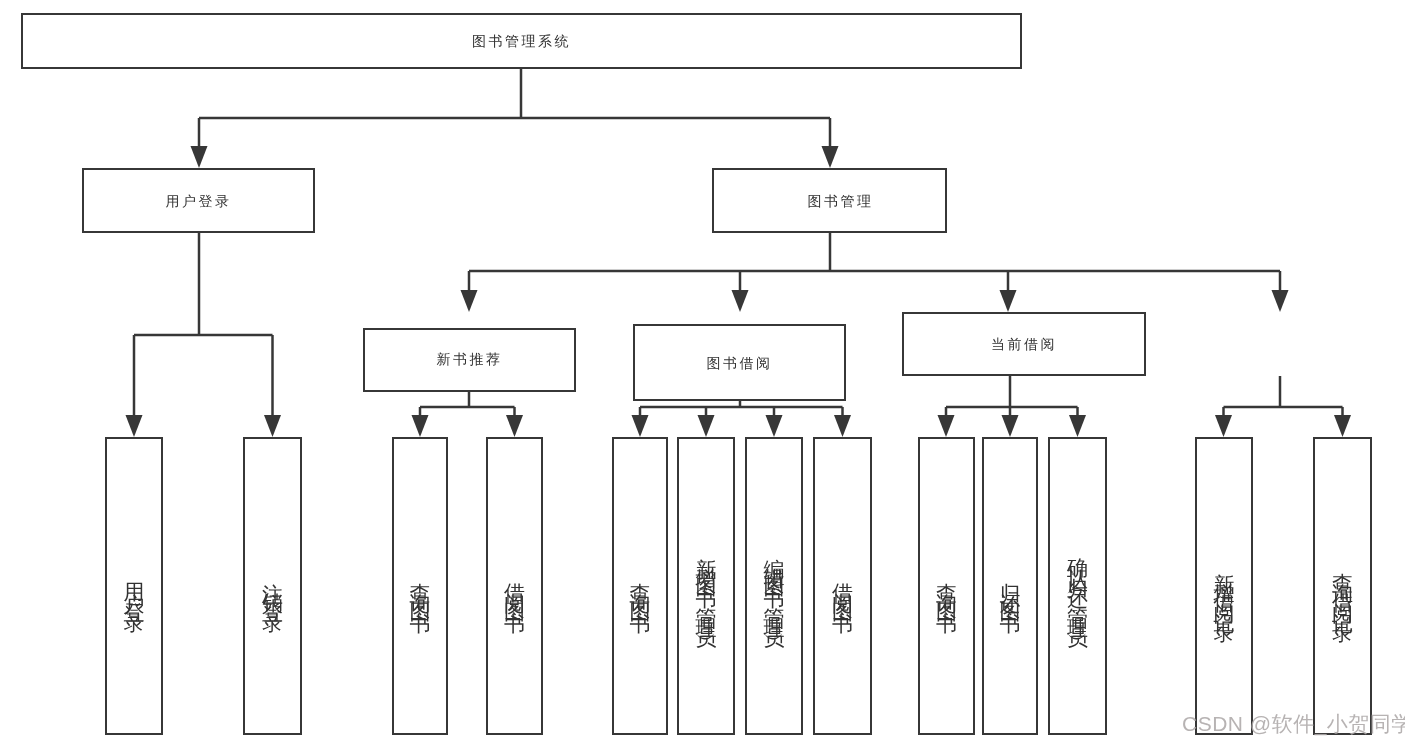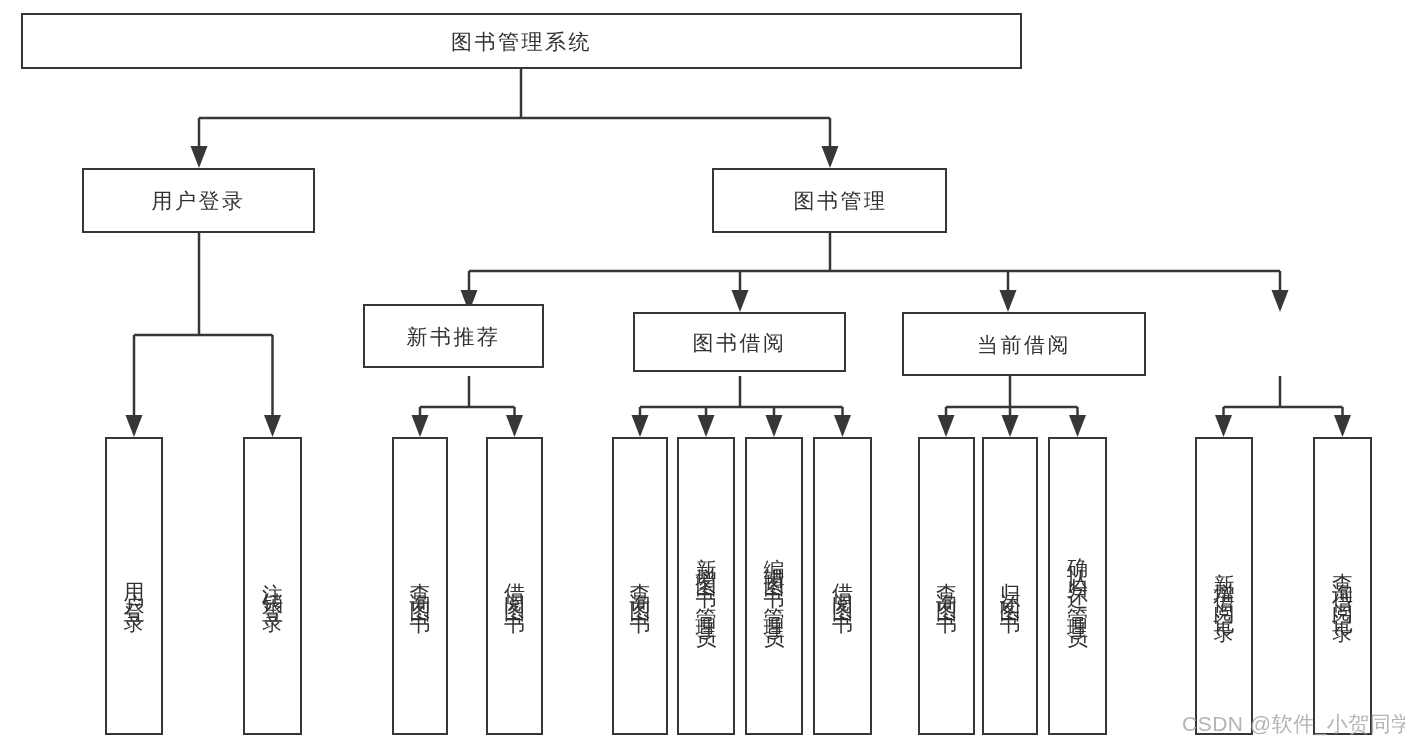--- a/index.html
+++ b/index.html
@@ -28,41 +28,41 @@
     box-sizing: border-box;
     border: 2.5px solid #373737;
     background: #ffffff;
     display: flex;
     align-items: center;
     justify-content: center;
     color: #323232;
     z-index: 2;
   }
   .hlabel {
-    font-size: 21px;
+    font-size: 14px;
     letter-spacing: 2.5px;
     white-space: nowrap;
     line-height: 1;
   }
   .vlabel {
     writing-mode: vertical-rl;
     text-orientation: mixed;
     font-size: 21px;
     letter-spacing: 10px;
     line-height: 1.05;
     white-space: nowrap;
   }
   
   .n-root  { left: 21px;   top: 13px;  width: 1001px; height: 56px; }
   
   .n-l2a   { left: 82px;   top: 168px; width: 233px;  height: 65px; }
   .n-l2b   { left: 712px;  top: 168px; width: 235px;  height: 65px; padding-left: 22px; }
   
-  .n-l3a   { left: 363px;  top: 304px; width: 181px;  height: 64px; }
-  .n-l3b   { left: 633px;  top: 312px; width: 213px;  height: 60px; }
+  .n-l3a   { left: 363px;  top: 328px; width: 213px;  height: 64px; font-family: Liberation Mono, monospace; }
+  .n-l3b   { left: 633px;  top: 324px; width: 213px;  height: 77px; }
   .n-l3c   { left: 902px;  top: 312px; width: 244px;  height: 64px; }
   .n-l3d   { left: 1172px; top: 312px; width: 215px;  height: 64px; }
   
   .leaf    { top: 437px; height: 298px; }
   .n-a1 { left: 105px;  width: 58px; }
   .n-a2 { left: 243px;  width: 59px; }
   .n-b1 { left: 392px;  width: 56px; }
   .n-b2 { left: 486px;  width: 57px; }
   .n-c1 { left: 612px;  width: 56px; }
   .n-c2 { left: 677px;  width: 58px; }

